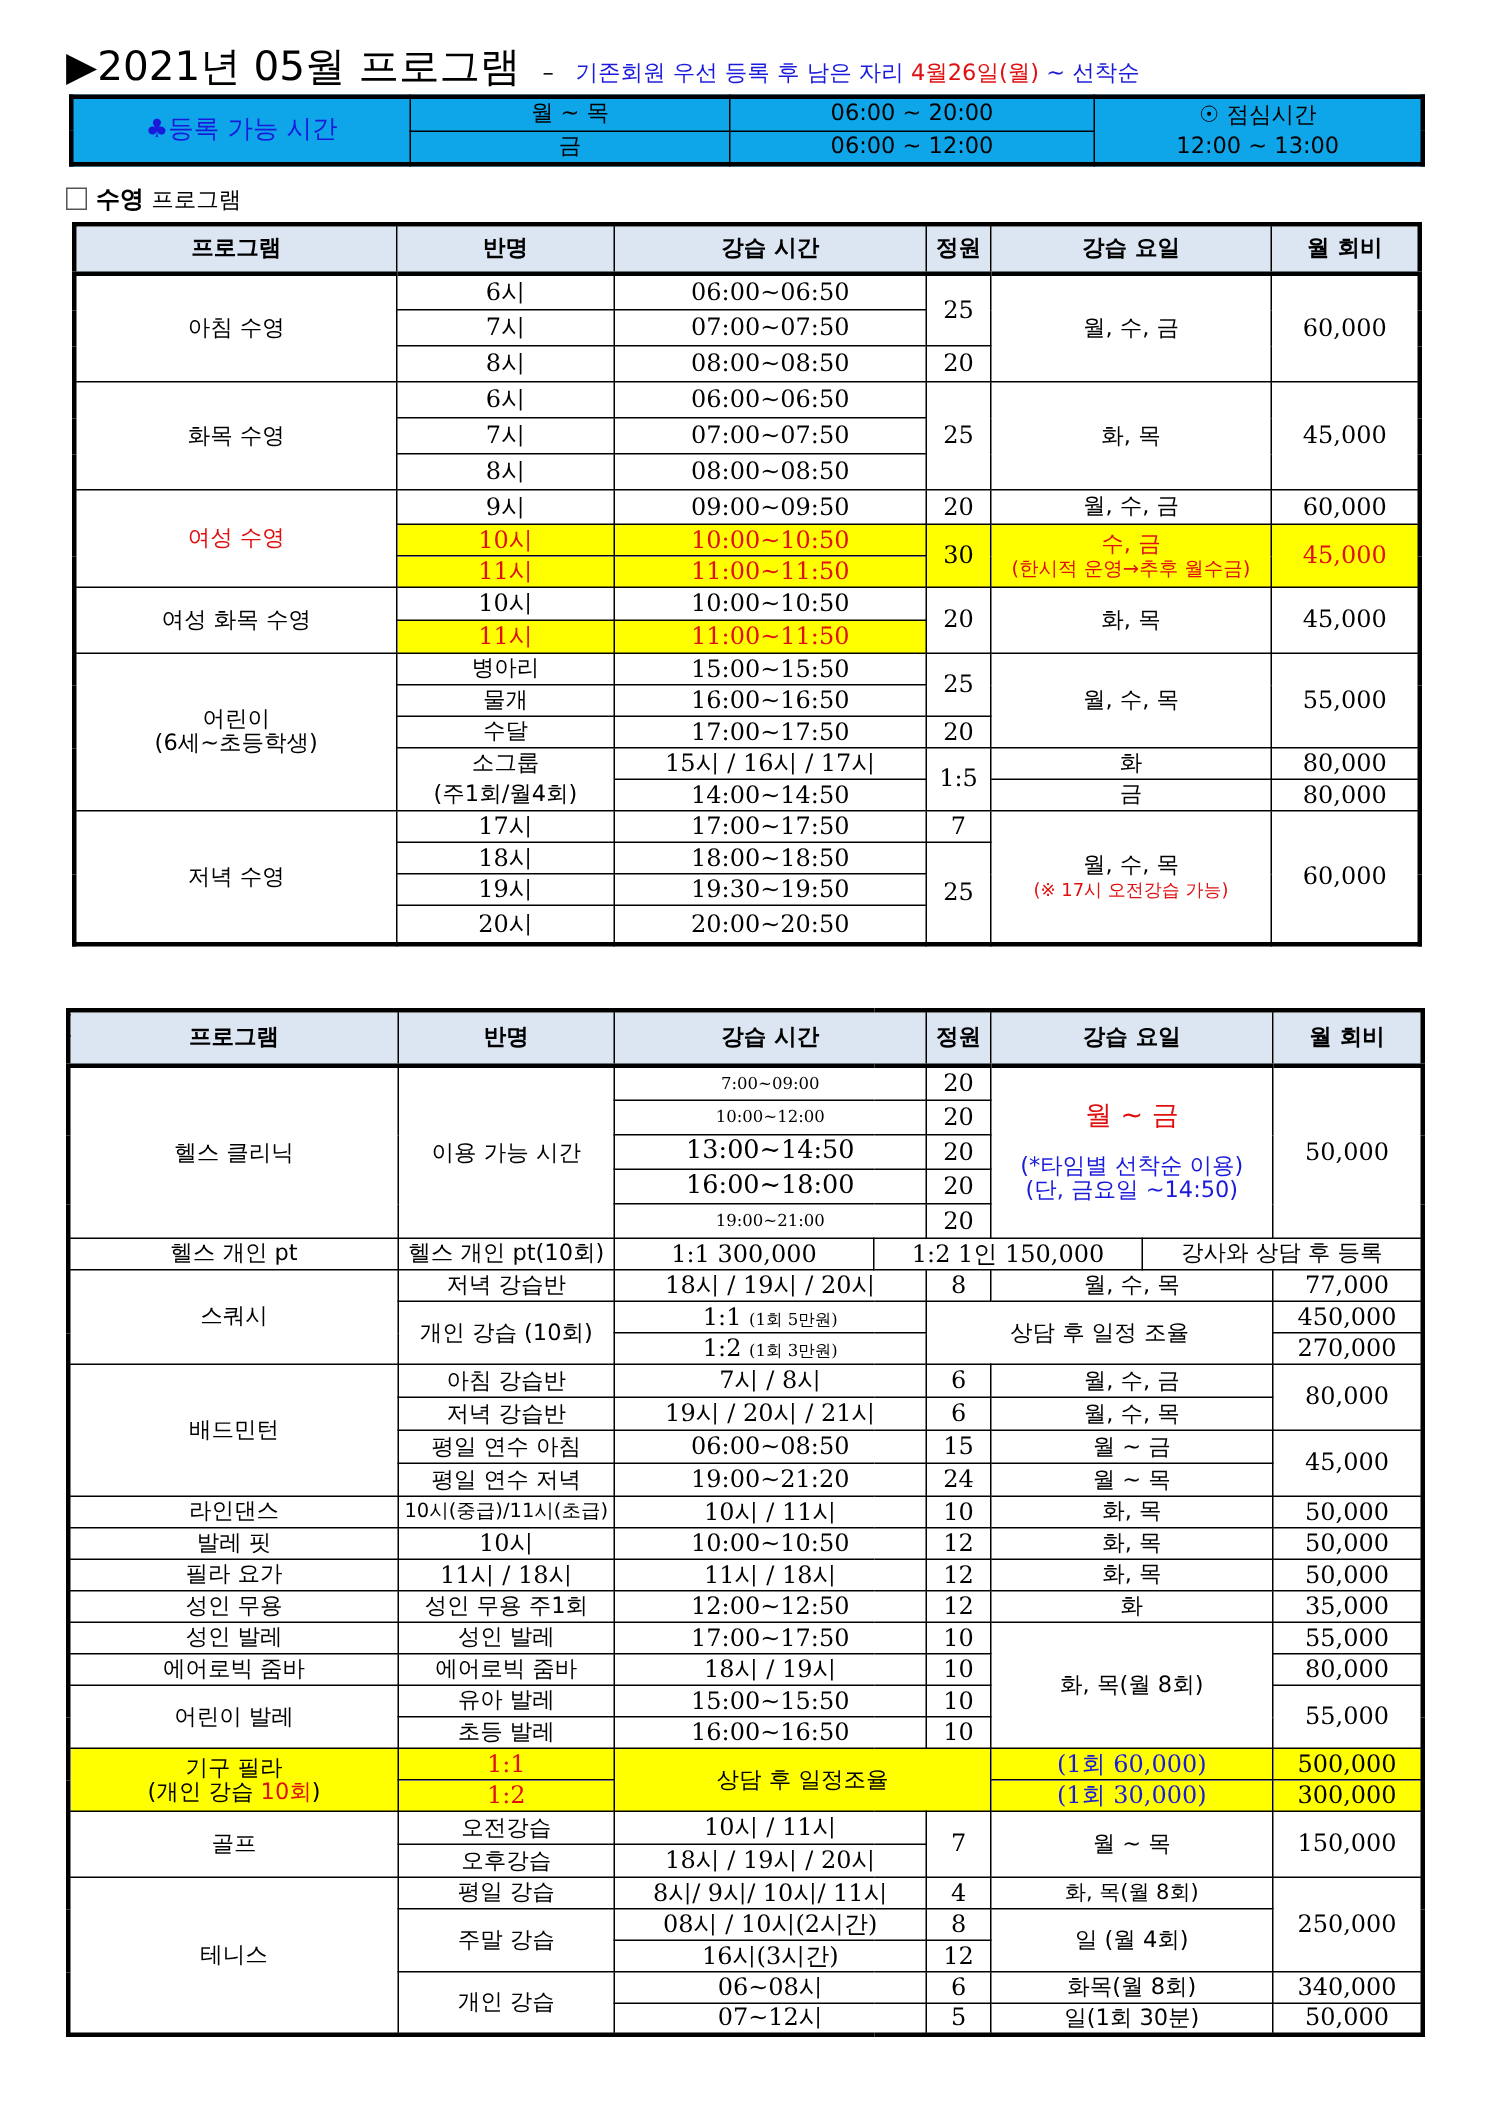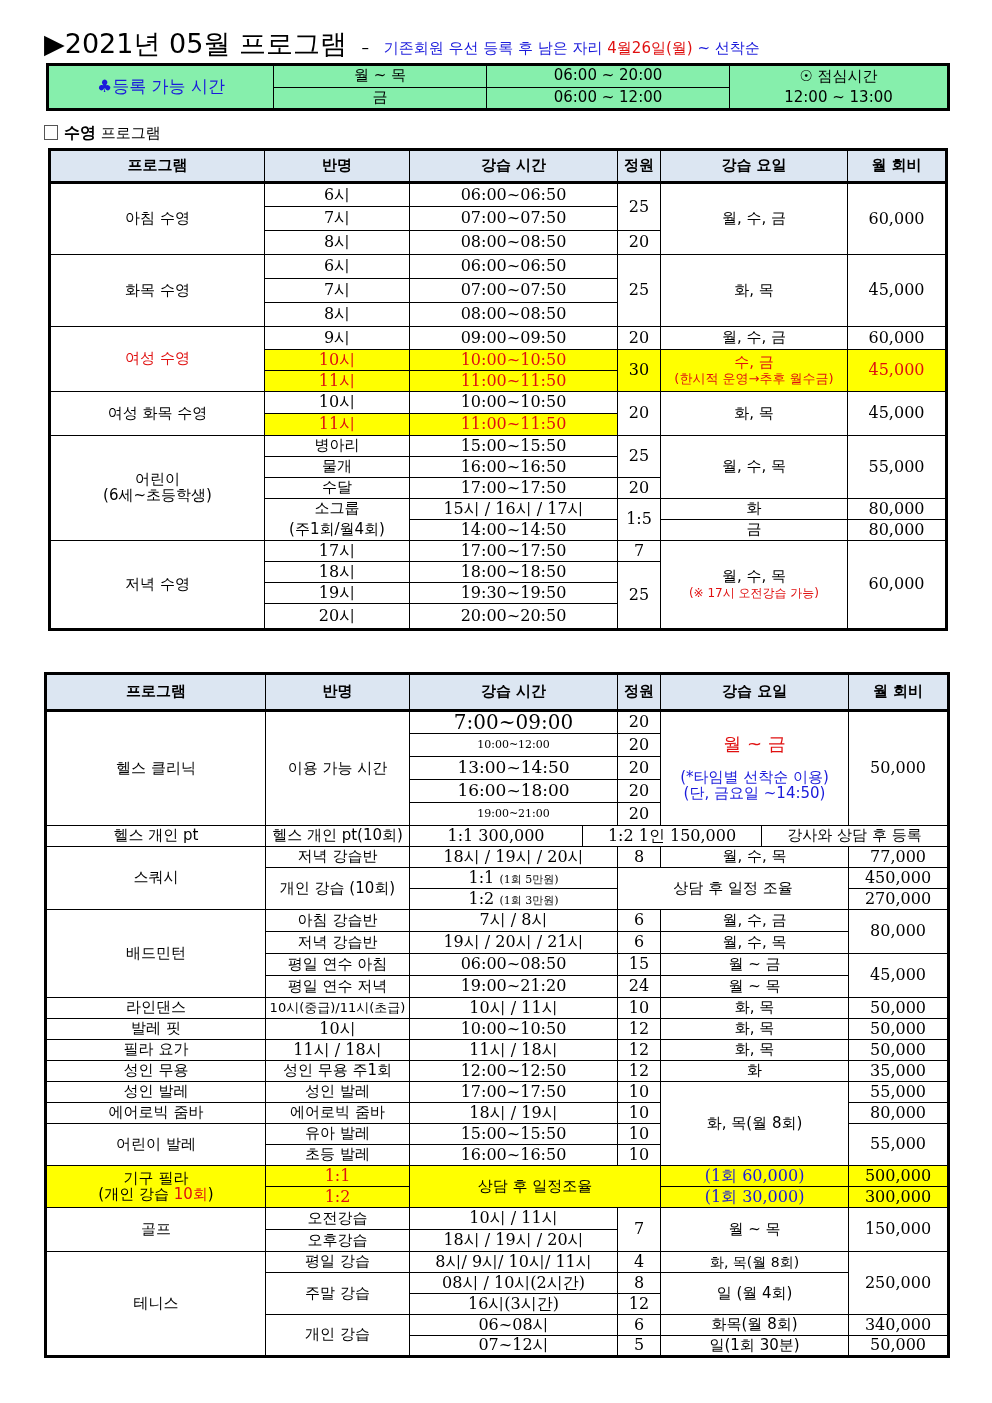--- a/index.html
+++ b/index.html
@@ -3,21 +3,21 @@
 <meta charset="utf-8">
 <style>
   html, body { margin:0; padding:0; background:#fff; }
   body { width:992px; height:1403px; position:relative; font-family:"DejaVu Serif","Liberation Serif",serif; color:#000; overflow:hidden; }
   .title { position:absolute; left:44px; top:26px; font-family:"DejaVu Sans","Liberation Sans",sans-serif; font-size:27px; white-space:nowrap; }
   .title .sub { font-size:15px; color:#1a1adb; margin-left:6px; }
   .title .sub .red { color:#e01010; }
   .title .dash { font-size:15px; color:#000; margin-left:6px; }
   table { border-collapse:collapse; position:absolute; table-layout:fixed; }
   td, th { border:1px solid #000; text-align:center; vertical-align:middle; padding:0; font-size:16px; line-height:1.05; overflow:hidden; white-space:nowrap; }
-  .reg { left:46px; top:63px; width:904px; height:48px; border:3px solid #000; background:#86efac; font-family:"DejaVu Sans","Liberation Sans",sans-serif; }
+  .reg { left:46px; top:63px; width:904px; height:48px; border:3px solid #000; background:#0ea5e9; font-family:"DejaVu Sans","Liberation Sans",sans-serif; }
   .reg td { font-size:15px; }
   .reg .lbl { color:#1a1adb; font-size:17px; }
   .section { position:absolute; left:44px; font-family:"DejaVu Sans","Liberation Sans",sans-serif; font-size:15px; }
   .section .box { display:inline-block; width:12px; height:13px; border:1px solid #555; vertical-align:-2px; margin-right:6px; }
   .section b { font-size:16px; }
   .tbl { border:3px solid #000; }
   .tbl th { background:#dce6f2; font-family:"DejaVu Sans","Liberation Sans",sans-serif; font-size:15px; font-weight:bold; height:30px; border-bottom:3px solid #000; }
   .sans { font-family:"DejaVu Sans","Liberation Sans",sans-serif; font-size:15px; }
   .yel { background:#ffff00; }
   .red { color:#e01010; }
@@ -223,21 +223,21 @@
     <th>반명</th>
     <th colspan="2">강습 시간</th>
     <th>정원</th>
     <th colspan="2">강습 요일</th>
     <th>월 회비</th>
   </tr>
 
   <tr style="height:23px">
     <td rowspan="5" class="sans">헬스 클리닉</td>
     <td rowspan="5" class="sans">이용 가능 시간</td>
-    <td colspan="2" style="font-size:20px">7:00~09:00</td>
+    <td colspan="2" style="font-size:11px">7:00~09:00</td>
     <td>20</td>
     <td colspan="2" rowspan="5" class="sans"><span class="red" style="font-size:18px">월 ~ 금</span><br><br><span class="blue">(*타임별 선착순 이용)</span><br><span class="blue">(단, 금요일 ~14:50)</span></td>
     <td rowspan="5">50,000</td>
   </tr>
   <tr style="height:23px">
         <td colspan="2" style="font-size:11px">10:00~12:00</td>
         <td>20</td>
       </tr>
   <tr style="height:23px">
         <td colspan="2" style="font-size:17px">13:00~14:50</td>

